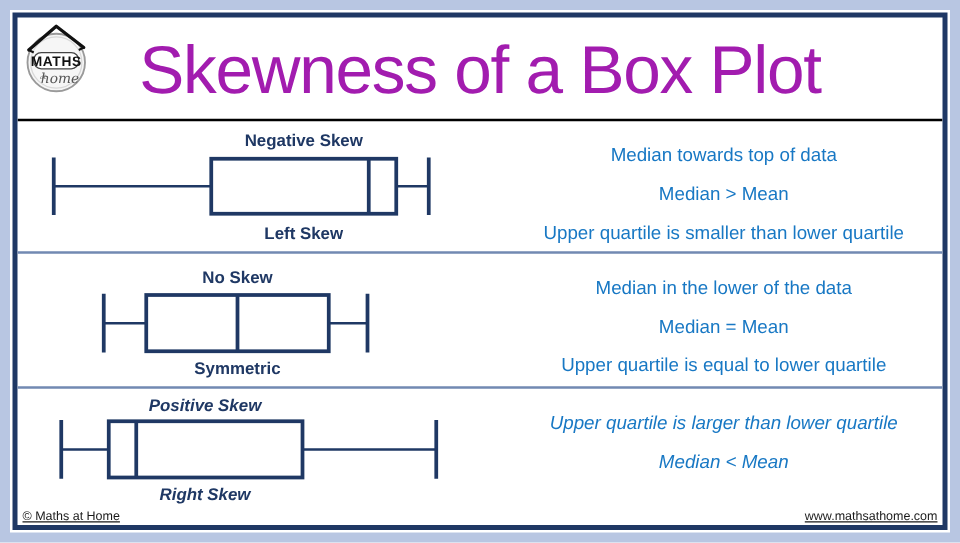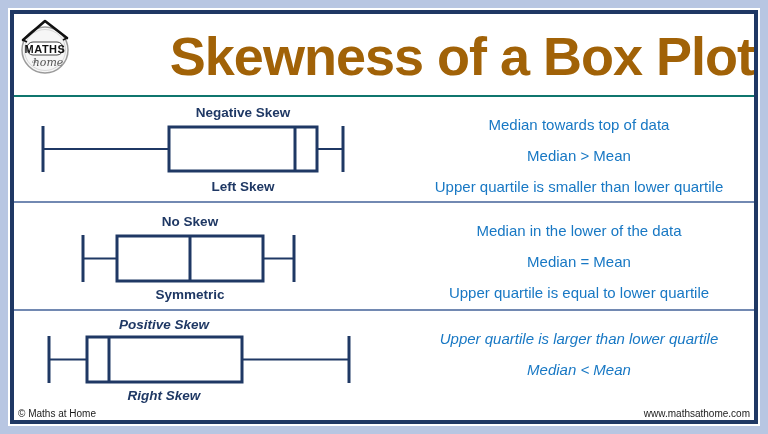--- a/index.html
+++ b/index.html
@@ -12,27 +12,27 @@
   .frame{
     position:absolute;left:10px;top:10px;right:10px;bottom:10px;
     background:#ffffff;
     border:4px solid #1f3864;
     box-shadow:0 0 0 2px #ffffff;
     overflow:hidden;
   }
   
   .header{
     position:relative;height:81px;
-    border-bottom:2px solid #0f766e;
-    display:flex;align-items:center;justify-content:flex-end;
+    border-bottom:2px solid #000000;
+    display:flex;align-items:center;justify-content:center;
   }
   .logo{position:absolute;left:3px;top:2px;}
   .title{
-    color:#a16207;
-    font-size:54px;font-weight:bold;letter-spacing:-1px;
+    color:#a21caf;
+    font-size:54px;font-weight:normal;letter-spacing:-1px;
     white-space:nowrap;line-height:1;padding-top:2px;
   }
   
   .section{display:flex;gap:16px;}
   .section.s1{height:104px;border-bottom:2px solid #7289b2;}
   .section.s2{height:106px;border-bottom:2px solid #7289b2;}
   .section.s3{height:97px;font-style:italic;}
   .plot{width:368px;flex:0 0 368px;}
   .facts{
     flex:1;padding:12px 0 0 6px;
@@ -54,21 +54,21 @@
     font-style:italic;font-size:11px;
   }
   .logo text.at{
     fill:#777;font-family:"DejaVu Serif",serif;
     font-style:italic;font-size:5px;
   }
   
   .footer{
     position:absolute;left:0;right:0;bottom:0;height:14px;
     display:flex;justify-content:space-between;align-items:center;
-    padding:0 4px;font-size:10px;color:#1a1a1a;
+    padding:0 4px;font-size:10px;color:#1a1a1a;text-decoration:underline;
   }
 </style>
 </head>
 <body>
 
 <div class="frame">
 
   <div class="header">
     <svg class="logo" width="56" height="60" viewBox="0 0 56 60">
       <circle cx="28" cy="34" r="23" fill="#f6f6f6" stroke="#9a9a9a" stroke-width="1.5"></circle>

